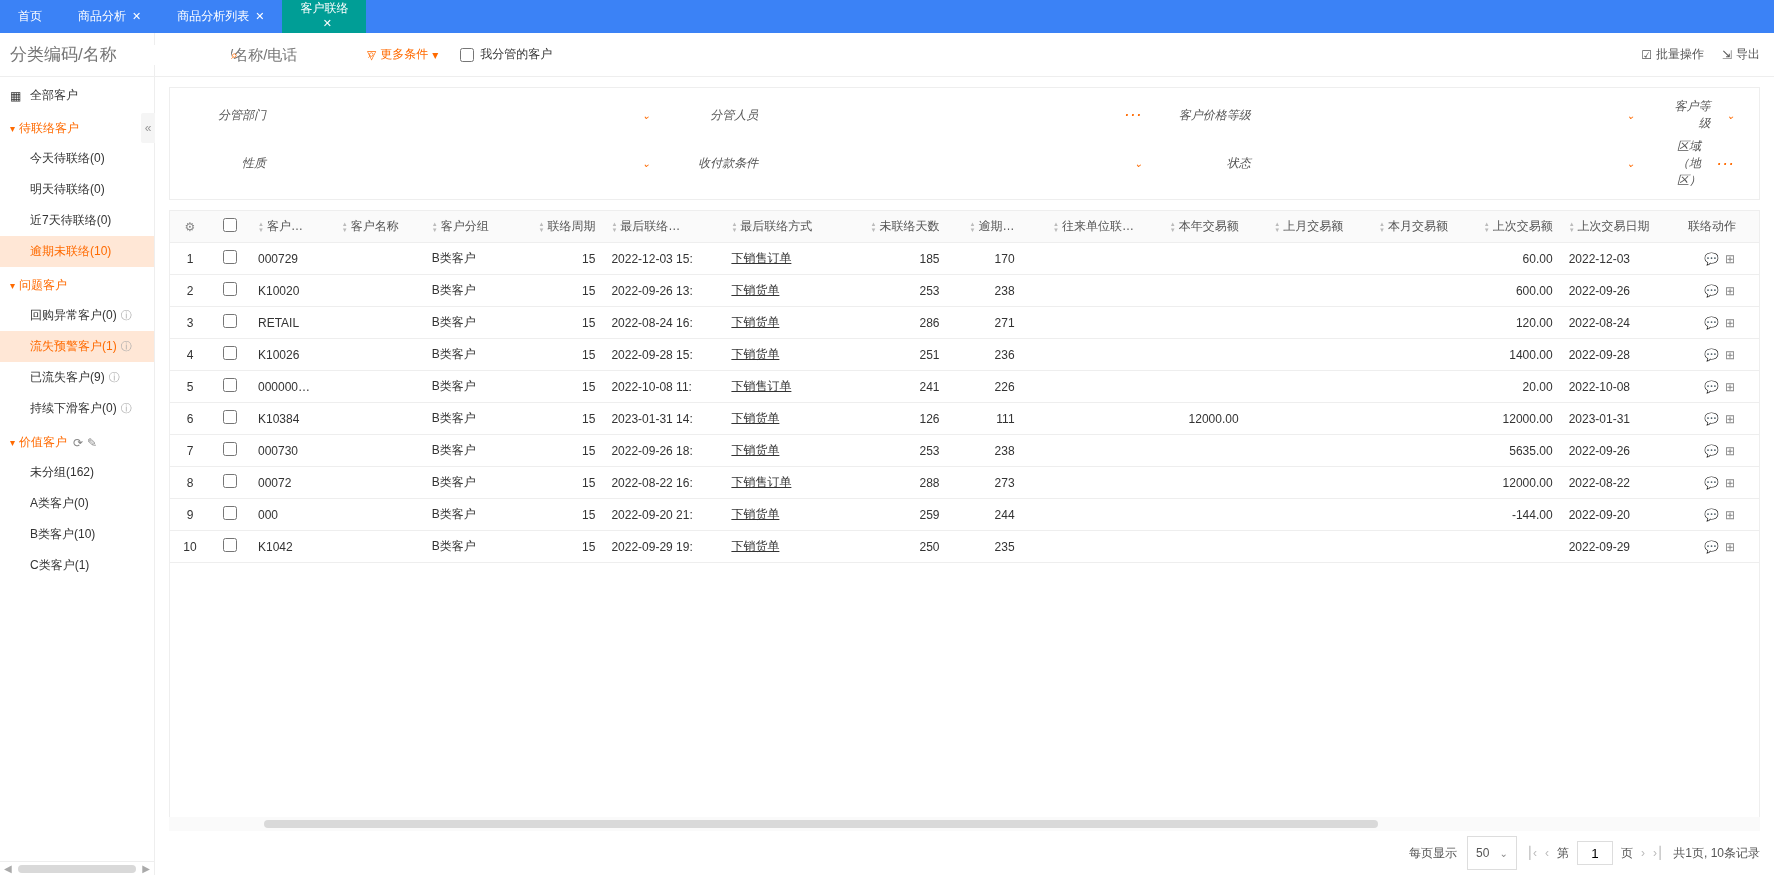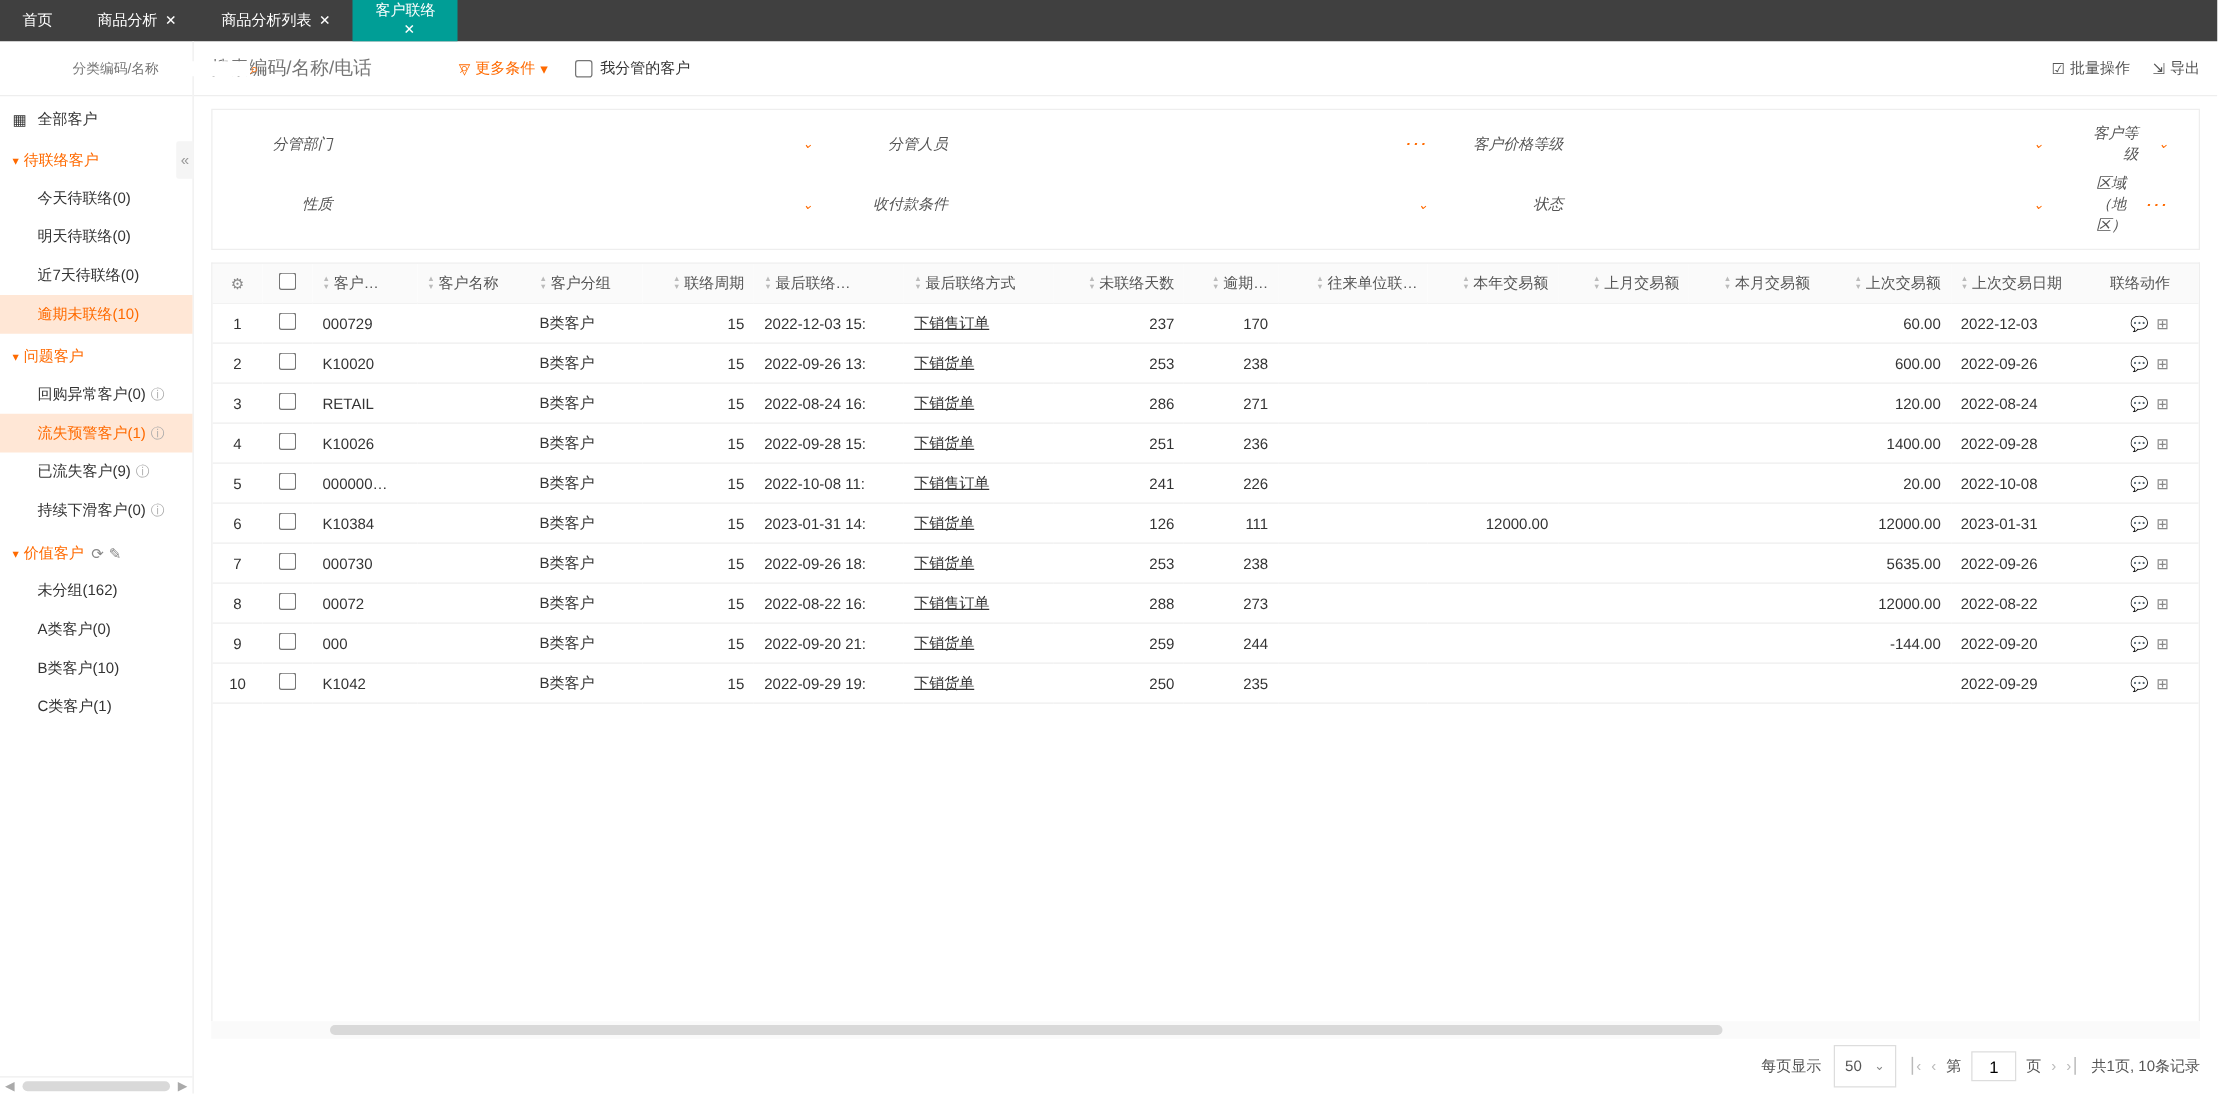--- a/index.html
+++ b/index.html
@@ -1,30 +1,30 @@
 <!DOCTYPE html>
 <html><head>
   <meta charset="utf-8">
   <style>
     * { margin: 0; padding: 0; box-sizing: border-box; }
     body { font-family: "Microsoft YaHei", sans-serif; font-size: 12px; color: #333; background: #fff; }
     
     
-    .tabs-bar { background: #404040; height: 33px; display: flex; align-items: stretch; }
+    .tabs-bar { background: #3b82f6; height: 33px; display: flex; align-items: stretch; }
     .tab { padding: 0 18px; display: flex; align-items: center; color: #fff; cursor: pointer; }
     .tab.active { background: #009e96; flex-direction: column; }
     .tab-close { margin-left: 6px; font-size: 11px; }
     
     
     .main-layout { display: flex; height: calc(100vh - 33px); }
     
     
     .sidebar { width: 155px; border-right: 1px solid #eee; display: flex; flex-direction: column; position: relative; }
     .sidebar-search { height: 44px; display: flex; align-items: center; padding: 0 10px; border-bottom: 1px solid #eee; }
-    .sidebar-search input { border: none; outline: none; font-size: 11px; flex: 1; margin-left: 48px; }
+    .sidebar-search input { border: none; outline: none; font-size: 17px; flex: 1; }
     .search-icon-small { color: #ff6a00; }
     .collapse-handle { position: absolute; right: -1px; top: 80px; width: 14px; height: 30px; display: flex; align-items: center; justify-content: center; color: #999; cursor: pointer; background: #f5f5f5; border-radius: 2px 0 0 2px; }
     .sidebar-section-header { padding: 10px 10px 6px 10px; color: #ff6a00; display: flex; align-items: center; cursor: pointer; }
     .caret-down { margin-right: 4px; font-size: 10px; }
     .sidebar-top-item { padding: 10px 10px 6px 10px; display: flex; align-items: center; cursor: pointer; }
     .app-icon { width: 14px; height: 14px; margin-right: 6px; display: inline-block; }
     .app-icon::before { content: "▦"; color: #333; }
     .sidebar-item { padding: 7px 10px 7px 30px; cursor: pointer; display: flex; align-items: flex-end; justify-content: space-between; }
     .sidebar-item.selected { background: #ffe7d6; color: #ff6a00; }
     .question-icon { color: #aaa; font-size: 11px; margin-left: 4px; }
@@ -325,21 +325,21 @@
         <tbody id="tbody">
             <tr>
               <td class="center">1</td>
               <td class="checkbox-cell"><input type="checkbox" style=""></td>
               <td>000729</td>
               <td></td>
               <td>B类客户</td>
               <td class="num">15</td>
               <td>2022-12-03 15:</td>
               <td class="link-cell">下销售订单</td>
-              <td class="num">237</td>
+              <td class="num">185</td>
               <td class="num">170</td>
               <td class="num"></td>
               <td class="num"></td>
               <td class="num"></td>
               <td class="num"></td>
               <td class="num">60.00</td>
               <td>2022-12-03</td>
               <td class="center"><span class="action-icon">💬</span><span class="action-icon">⊞</span></td>
             </tr>
             <tr>

